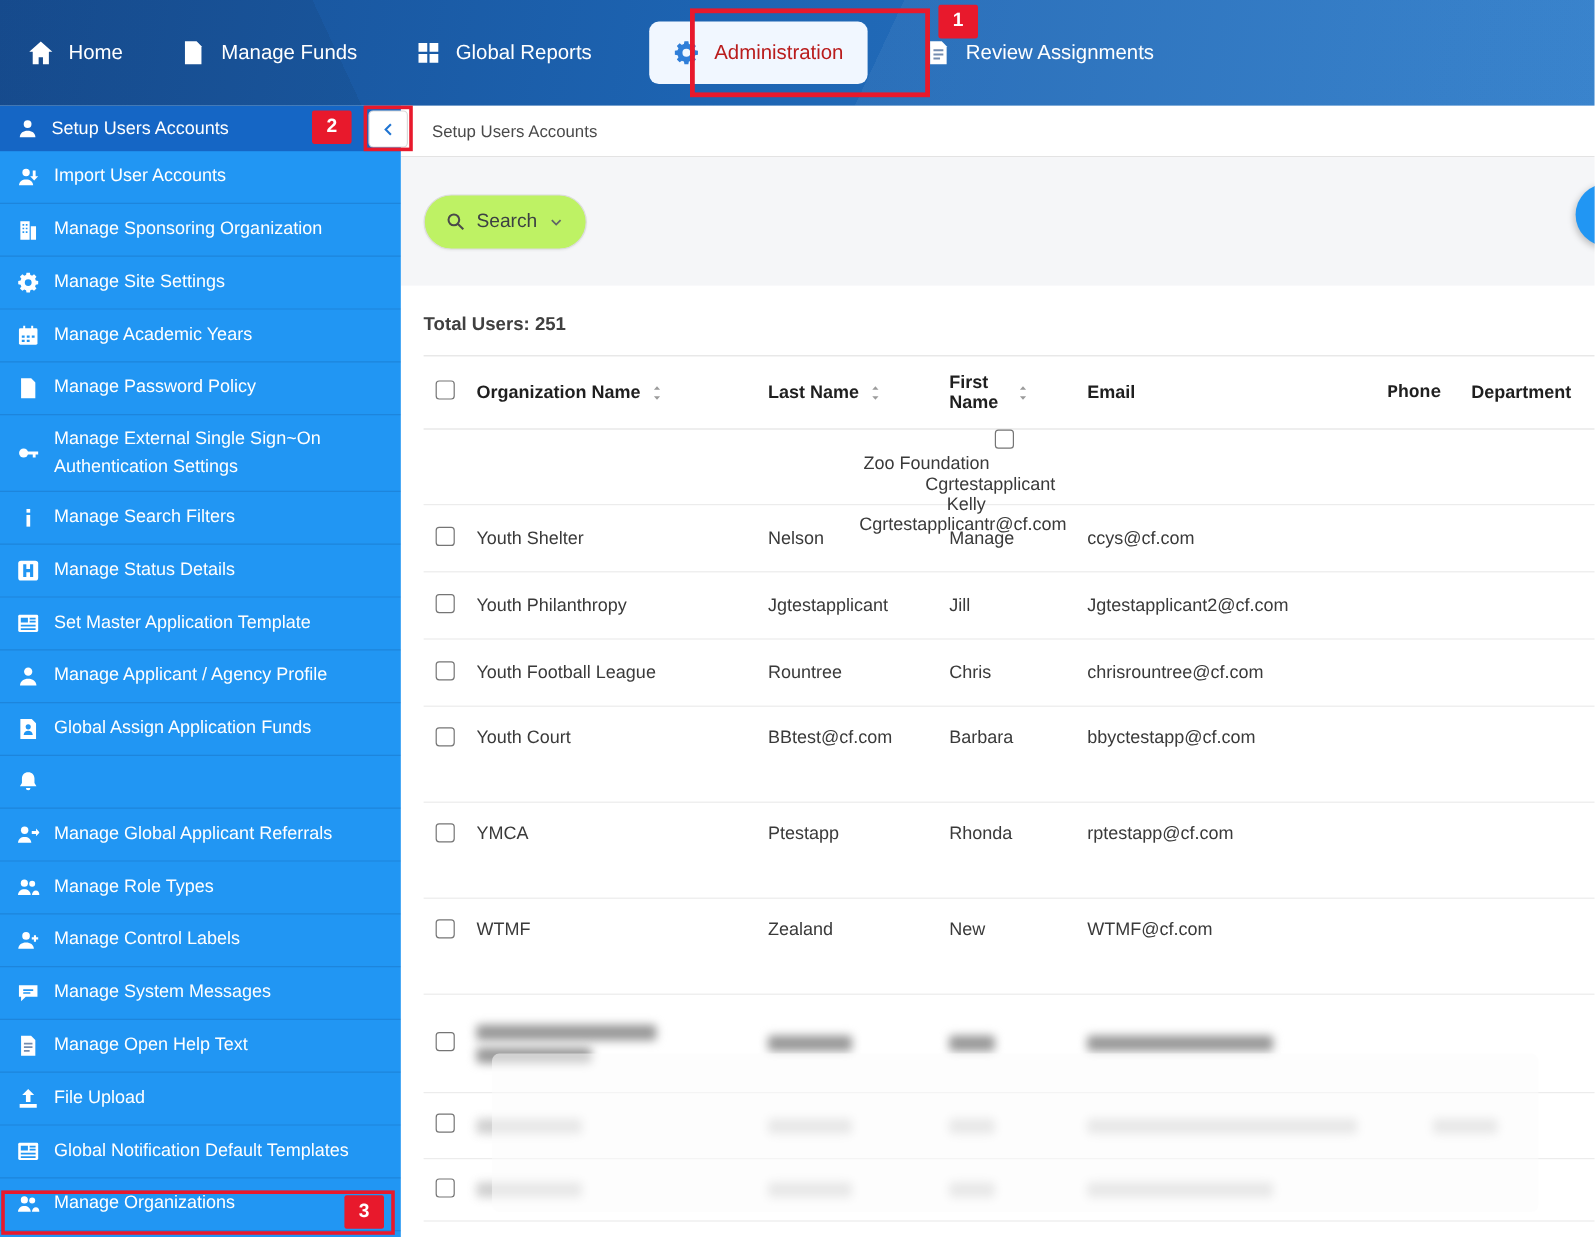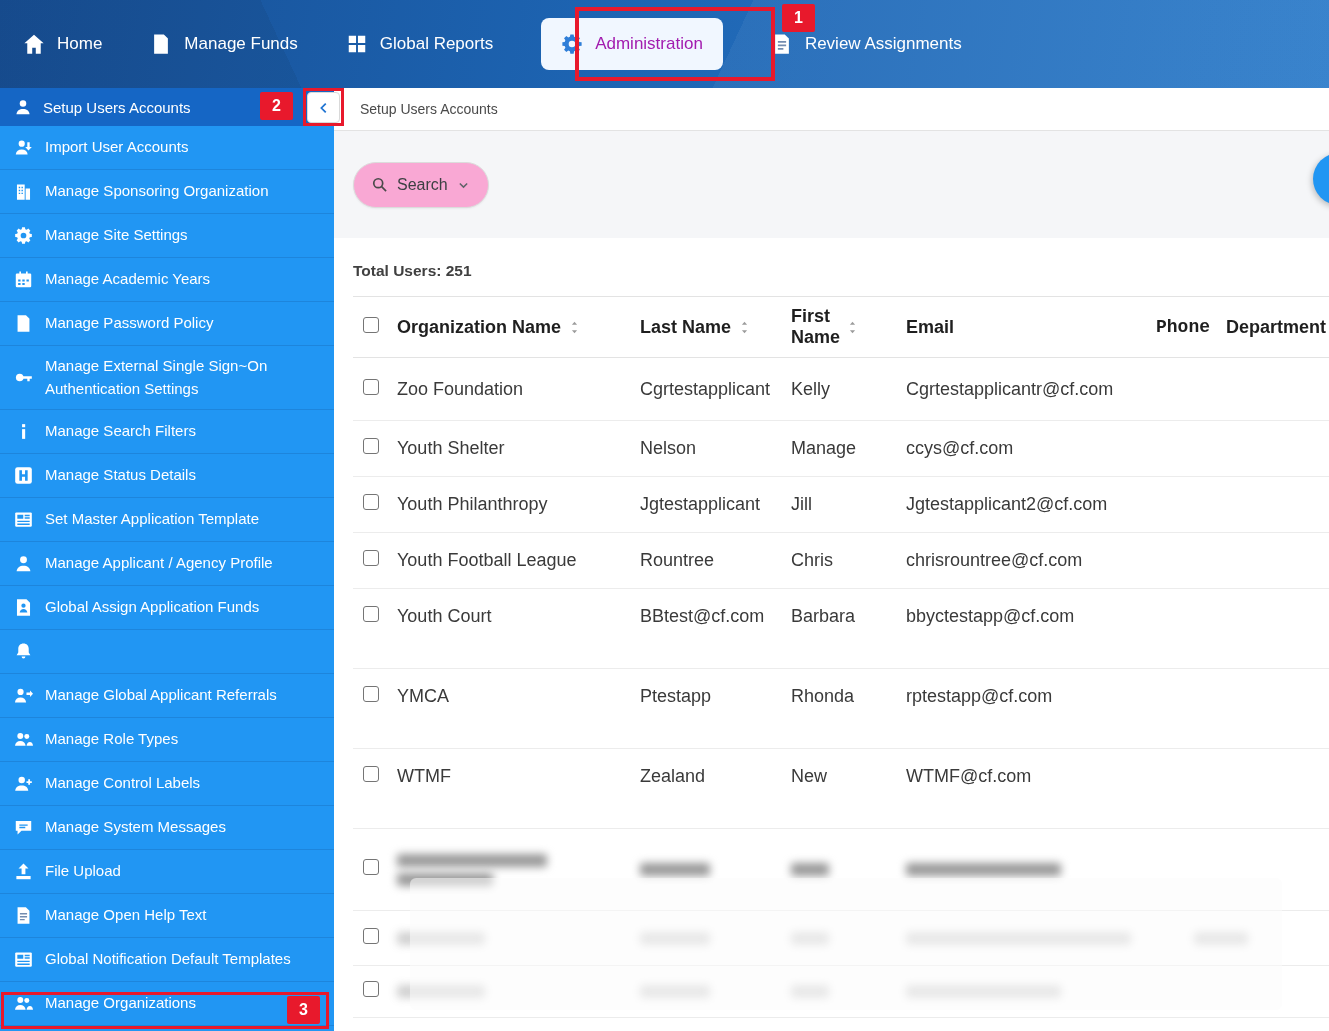--- a/index.html
+++ b/index.html
@@ -10,21 +10,21 @@
   .topnav { position: absolute; top: 0; left: 0; width: 1329px; height: 88px;
             background: linear-gradient(100deg,#174f95 0%,#1d64b2 45%,#2f7dca 100%);
             display: flex; align-items: center; gap: 48px; padding-left: 23px; z-index: 5; }
   .topnav::before { content:""; position:absolute; inset:0; pointer-events:none;
             background: linear-gradient(115deg, transparent 55%, rgba(255,255,255,0.05) 55%),
                         linear-gradient(65deg, rgba(0,0,0,0.06) 22%, transparent 22%); }
   .nav-item { position: relative; z-index: 1; display: flex; align-items: center; gap: 12px;
               color: #fff; font-size: 17px; cursor: pointer; white-space: nowrap; }
   .nav-item .icon { width: 22px; height: 22px; display: inline-flex; }
   .icon svg { width: 100%; height: 100%; display: block; }
-  .nav-item.active { background: #f1f7ff; border-radius: 8px; padding: 15px 20px; color: #a21caf; }
+  .nav-item.active { background: #f1f7ff; border-radius: 8px; padding: 15px 20px; color: #b91c1c; }
   .nav-item.active .icon { color: #2f7ed8; }
 
   
   .sidebar { position: absolute; top: 88px; left: 0; width: 334px; height: 943px;
              background: #2196f3; z-index: 4; color: #fff; overflow: hidden; }
   .sidebar-header { height: 38px; background: #1566c5; display: flex; align-items: center;
                     gap: 11px; padding: 0 14px; font-size: 15px; cursor: pointer; }
   .sidebar-header .icon { width: 18px; height: 18px; flex: 0 0 18px; }
   .side-item { display: flex; align-items: center; gap: 12px; padding: 9px 14px; min-height: 44px;
                font-size: 15px; line-height: 1.5; border-bottom: 1px solid rgba(9,58,118,0.18);
@@ -36,33 +36,33 @@
                   background: #fff; border: 1px solid #d9d9d9; border-radius: 4px; z-index: 6;
                   display: flex; align-items: center; justify-content: center; color: #1f74d2; cursor: pointer; }
   .collapse-btn .icon { width: 14px; height: 14px; }
 
   
   .main { position: absolute; top: 88px; left: 334px; width: 995px; height: 943px; background: #fff; }
   .breadcrumb-bar { height: 43px; background: #fff; border-bottom: 1px solid #e3e3e3;
                     display: flex; align-items: center; padding: 0 26px; font-size: 14px; color: #4a4a4a; }
   .search-section { height: 107px; background: #f5f6f8; display: flex; align-items: center; padding: 0 19px; }
   .search-pill { display: inline-flex; align-items: center; gap: 9px; height: 46px; padding: 0 18px 0 17px;
-                 background: #f9a8d4; border: 1px solid #dcdcdc; border-radius: 24px; font-size: 16px;
+                 background: #bef264; border: 1px solid #dcdcdc; border-radius: 24px; font-size: 16px;
                  color: #3c4043; cursor: pointer; font-family: inherit;
                  box-shadow: 0 1px 2px rgba(0,0,0,0.05); }
   .search-pill .search-ic { width: 17px; height: 17px; color: #4a4a4a; }
   .search-pill .chev-ic { width: 13px; height: 13px; color: #5f6368; margin-top: 2px; }
   .fab { position: absolute; left: 1313px; top: 153px; width: 52px; height: 52px; border-radius: 50%;
          background: #2196f3; box-shadow: -1px 2px 6px rgba(0,0,0,0.25); z-index: 7; cursor: pointer; }
 
   .content { padding: 24px 0 0 19px; }
   .total-users { font-weight: bold; font-size: 15.5px; color: #404040; margin-bottom: 16px; }
 
   
-  .utable { width: 976px; font-size: 18px; color: #3a3a3a; }
+  .utable { width: 976px; font-size: 15px; color: #3a3a3a; }
   .thead { display: flex; align-items: center; min-height: 62px;
            border-top: 1px solid #e3e3e3; border-bottom: 1px solid #e3e3e3;
            font-weight: bold; color: #1f1f1f; }
   .cell { flex: 0 0 auto; }
   .hcell { display: flex; align-items: center; gap: 7px; }
   .col-check { width: 44px; padding-left: 10px; }
   .col-organization { width: 243px; padding-right: 12px; }
   .col-last_name { width: 140px; padding-right: 10px; }
   .col-first_name { width: 115px; padding-right: 10px; margin-left: 11px; }
   .col-email { width: 250px; padding-right: 16px; }
@@ -296,34 +296,34 @@
             <svg viewBox="0 0 16 16">
               <path fill="currentColor" d="M1.5 2.5h13v8.2H6.3L3 13.8v-3.1H1.5z"></path>
               <path d="M4.5 6h7M4.5 8h5" stroke="#2196f3" stroke-width="1.1" fill="none"></path>
             </svg>
           </span>
           <span class="side-label">Manage System Messages</span>
         </div>
         <div class="side-item">
           <span class="icon">
             <svg viewBox="0 0 16 16">
+              <path fill="currentColor" d="M3 1h7l3 3v11H3z"></path>
+              <path d="M5 6.5h6M5 9h6M5 11.5h4" stroke="rgba(0,45,110,.55)" stroke-width="1.2" fill="none"></path>
+            </svg>
+          </span>
+          <span class="side-label">Manage Open Help Text</span>
+        </div>
+        <div class="side-item">
+          <span class="icon">
+            <svg viewBox="0 0 16 16">
               <path fill="currentColor" d="M8 1.2 12.2 5.5H9.6v4.8H6.4V5.5H3.8z"></path>
               <path fill="currentColor" d="M2 11.8h12v2.7H2z"></path>
             </svg>
           </span>
           <span class="side-label">File Upload</span>
-        </div>
-        <div class="side-item">
-          <span class="icon">
-            <svg viewBox="0 0 16 16">
-              <path fill="currentColor" d="M3 1h7l3 3v11H3z"></path>
-              <path d="M5 6.5h6M5 9h6M5 11.5h4" stroke="rgba(0,45,110,.55)" stroke-width="1.2" fill="none"></path>
-            </svg>
-          </span>
-          <span class="side-label">Manage Open Help Text</span>
         </div>
         <div class="side-item">
           <span class="icon">
             <svg viewBox="0 0 16 16">
               <rect x="1" y="2" width="14" height="12" rx="1" fill="currentColor"></rect>
               <path fill="#2196f3" d="M2.8 4h5v3.4h-5zM9 4h4.2v1.2H9zM9 6.2h4.2v1.2H9zM2.8 9h10.4v1.2H2.8zM2.8 11.4h10.4v1.2H2.8z"></path>
             </svg>
           </span>
           <span class="side-label">Global Notification Default Templates</span>
         </div>
@@ -405,21 +405,21 @@
               <span class="hlabel">Email</span>
             </div>
             <div class="cell hcell col-phone">
               <span class="hlabel">Phone</span>
             </div>
             <div class="cell hcell col-department">
               <span class="hlabel">Department</span>
             </div>
           </div>
         <div id="table-body">
-            <div class="trow" style="height: 63px;">
+            <div class="trow" style="height: 63px; flex-direction: column;">
               <div class="cell col-check"><span class="checkbox"></span></div>
               <div class="cell col-organization">Zoo Foundation</div>
               <div class="cell col-last_name">Cgrtestapplicant</div>
               <div class="cell col-first_name">Kelly</div>
               <div class="cell col-email">Cgrtestapplicantr@cf.com</div>
               <div class="cell col-phone"></div>
               <div class="cell col-department"></div>
             </div>
             <div class="trow" style="height: 56px;">
               <div class="cell col-check"><span class="checkbox"></span></div>

